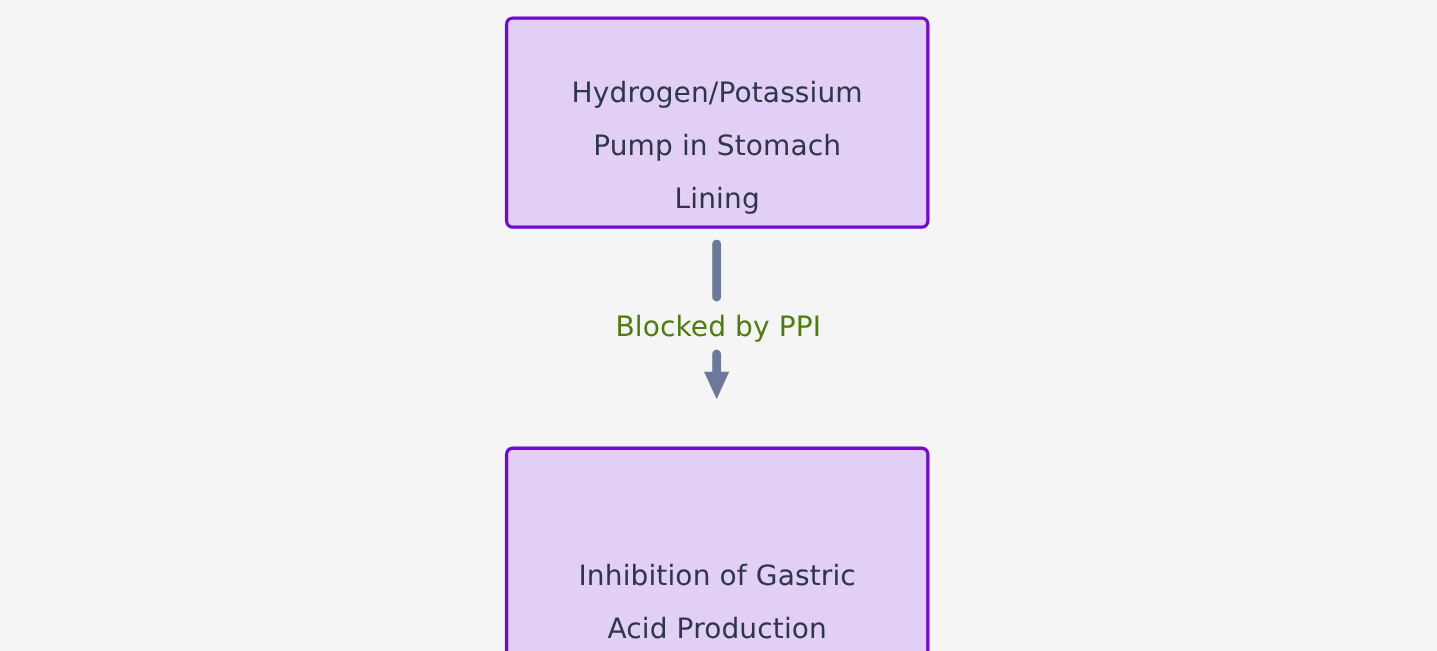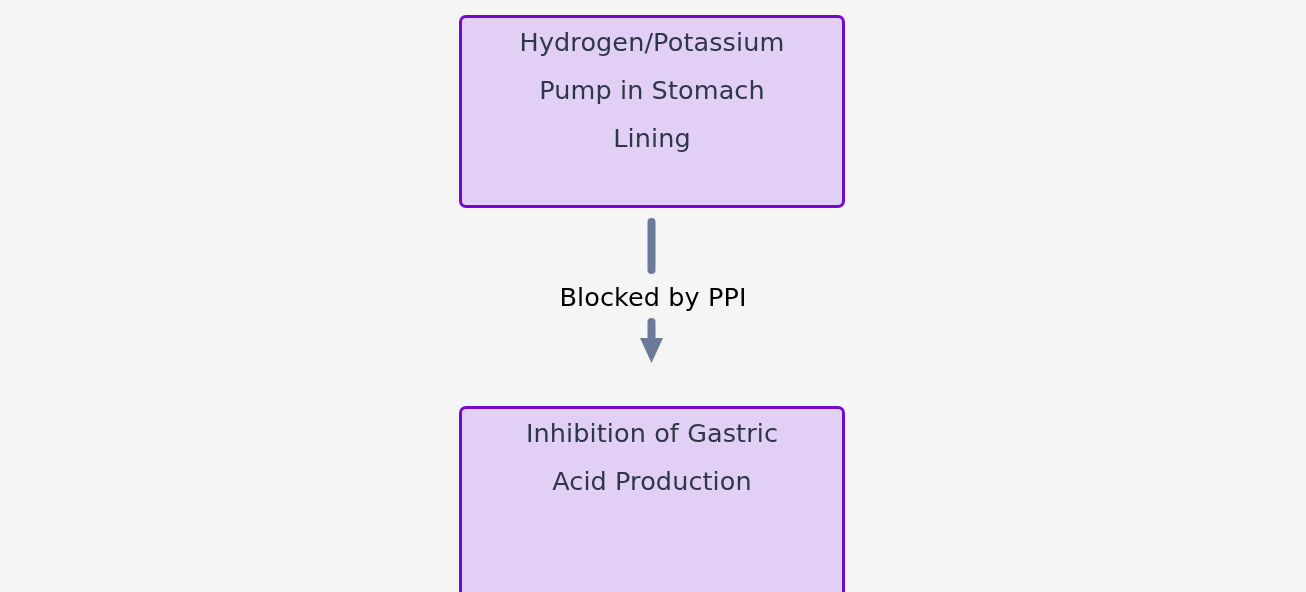--- a/index.html
+++ b/index.html
@@ -25,21 +25,21 @@
   .node {
     position: absolute;
     box-sizing: border-box;
     width: 386px;
     height: 193px;
     left: 459px;
     background: #e2cff5;
     border: 3px solid #7209cf;
     border-radius: 7px;
     display: flex;
-    align-items: flex-start;
+    align-items: flex-end;
     justify-content: center;
     padding: 0 14px;
   }
 
   #node-pump  { top: 15px; }
   #node-inhib { top: 377px; margin-top: 29px; }
 
   .node-label {
     font-size: 25.5px;
     line-height: 48px;
@@ -60,21 +60,21 @@
   }
 
   #edge-label {
     position: absolute;
     top: 278px;
     left: 0;
     width: 1306px;
     text-align: center;
     font-size: 25.5px;
     line-height: 38px;
-    color: #000000;
+    color: #4d7c0f;
     letter-spacing: 0.1px;
   }
   #edge-label span {
     background: #f5f5f5;
     padding: 0 6px;
   }
 </style>
 </head>
 <body>
 

